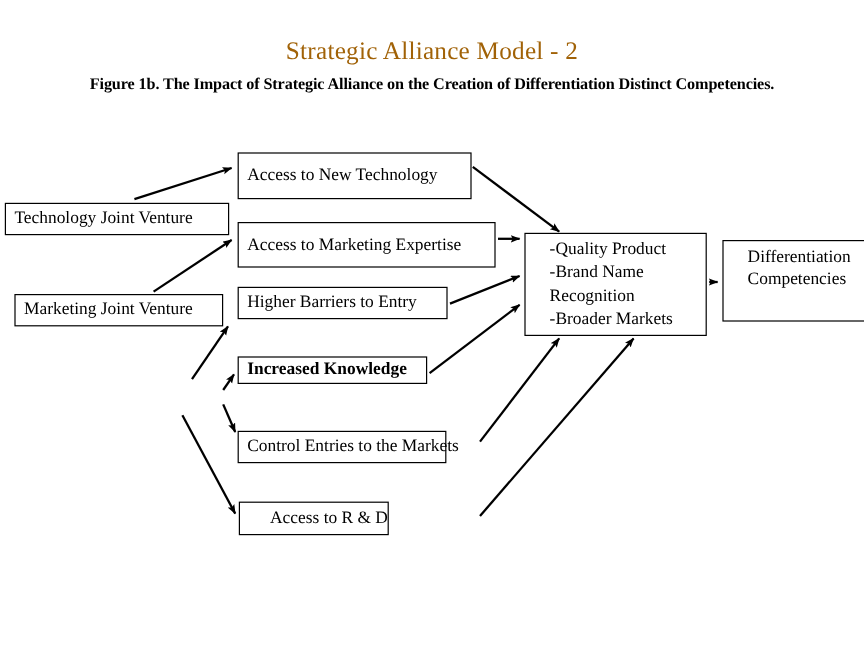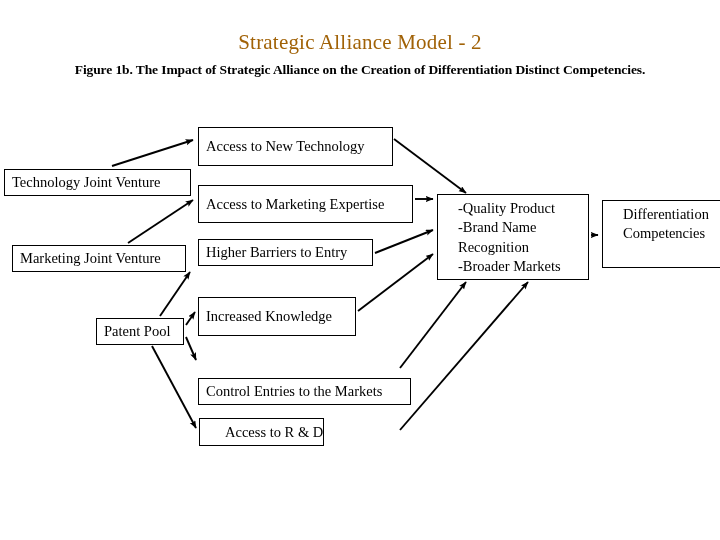--- a/index.html
+++ b/index.html
@@ -116,41 +116,38 @@
   </svg>
 
   <div class="node" style="left:4px; top:169px; width:187px; height:27px;">
     <span>Technology Joint Venture</span>
   </div>
 
   <div class="node" style="left:12px; top:245px; width:174px; height:27px;">
     <span>Marketing Joint Venture</span>
   </div>
 
-  <div class="node" style="left:96px; top:318px; width:88px; height:27px;">
-    <span>Patent Pool</span>
-  </div>
 
   <div class="node" style="left:198px; top:127px; width:195px; height:39px;">
     <span>Access to New Technology</span>
   </div>
 
   <div class="node" style="left:198px; top:185px; width:215px; height:38px;text-align:center;">
     <span>Access to Marketing Expertise</span>
   </div>
 
   <div class="node" style="left:198px; top:239px; width:175px; height:27px;">
     <span>Higher Barriers to Entry</span>
   </div>
 
-  <div class="node" style="left:198px; top:297px; width:158px; height:39px;">
+  <div class="node" style="left:198px; top:297px; width:158px; height:23px;font-weight:bold;">
     <span>Increased Knowledge</span>
   </div>
 
-  <div class="node" style="left:198px; top:378px; width:213px; height:27px;">
+  <div class="node" style="left:198px; top:359px; width:174px; height:27px;">
     <span>Control Entries to the Markets</span>
   </div>
 
   <div class="node" style="left:199px; top:418px; width:125px; height:28px;padding-left:25px;">
     <span>Access to R &amp; D</span>
   </div>
 
   <div class="node multiline" style="left:437px; top:194px; width:152px; height:86px;">
     <span class="line">-Quality Product</span>
     <span class="line">-Brand Name</span>

